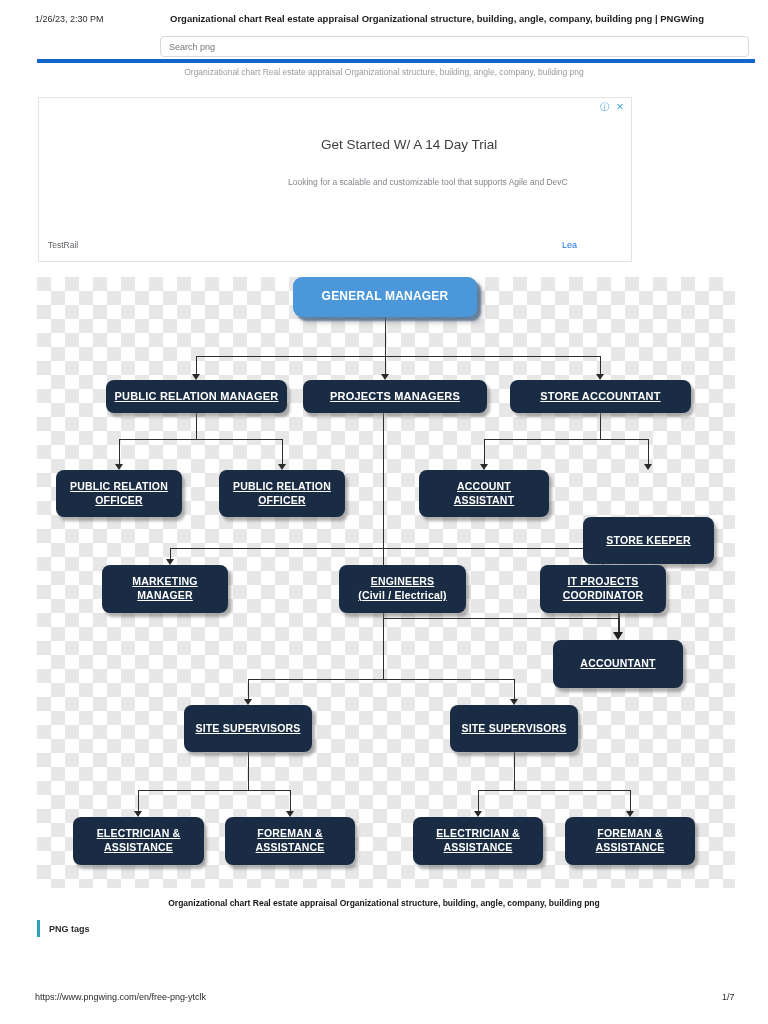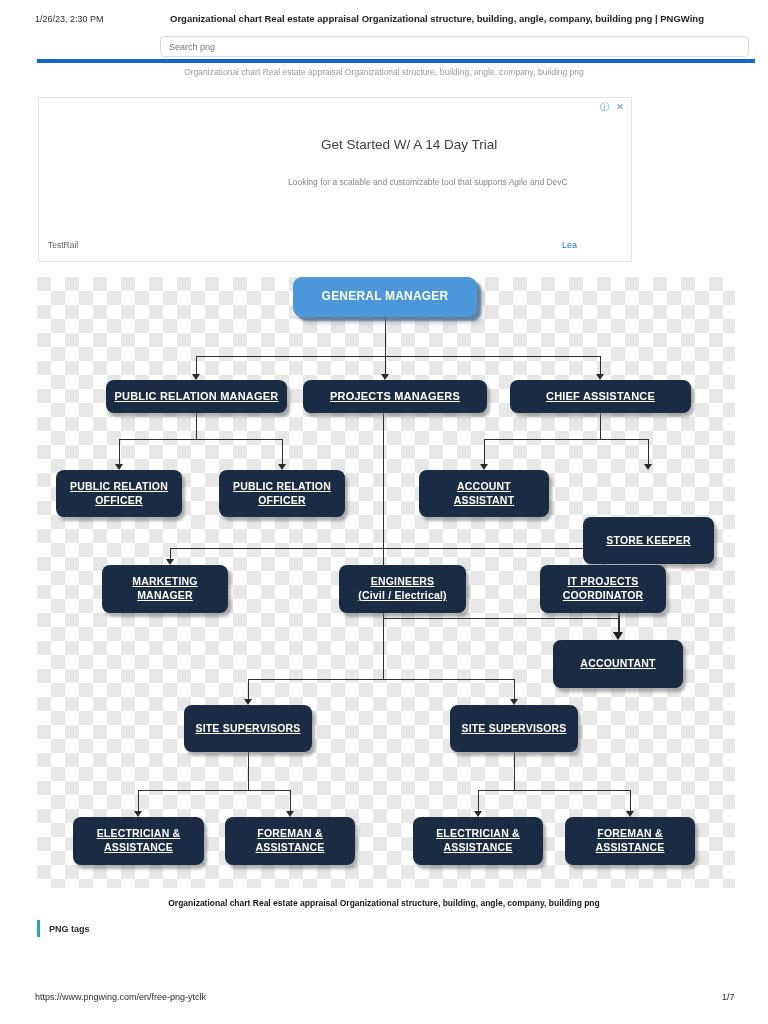--- a/index.html
+++ b/index.html
@@ -133,21 +133,21 @@
     <div class="org-node primary" style="left: 256px; top: 0px; width: 184px; height: 40px; font-size: 12px;">
       <span>GENERAL MANAGER</span>
     </div>
     <div class="org-node dark" style="left: 69px; top: 103px; width: 181px; height: 33px; font-size: 11px;">
       <span>PUBLIC RELATION MANAGER</span>
     </div>
     <div class="org-node dark" style="left: 266px; top: 103px; width: 184px; height: 33px; font-size: 11px;">
       <span>PROJECTS MANAGERS</span>
     </div>
     <div class="org-node dark" style="left: 473px; top: 103px; width: 181px; height: 33px; font-size: 11px;">
-      <span>CHIEF ASSISTANCE</span>
+      <span>STORE ACCOUNTANT</span>
     </div>
     <div class="org-node dark" style="left: 19px; top: 193px; width: 126px; height: 47px; font-size: 10.5px;">
       <span>PUBLIC RELATION<br>OFFICER</span>
     </div>
     <div class="org-node dark" style="left: 182px; top: 193px; width: 126px; height: 47px; font-size: 10.5px;">
       <span>PUBLIC RELATION<br>OFFICER</span>
     </div>
     <div class="org-node dark" style="left: 382px; top: 193px; width: 130px; height: 47px; font-size: 10.5px;">
       <span>ACCOUNT<br>ASSISTANT</span>
     </div>

